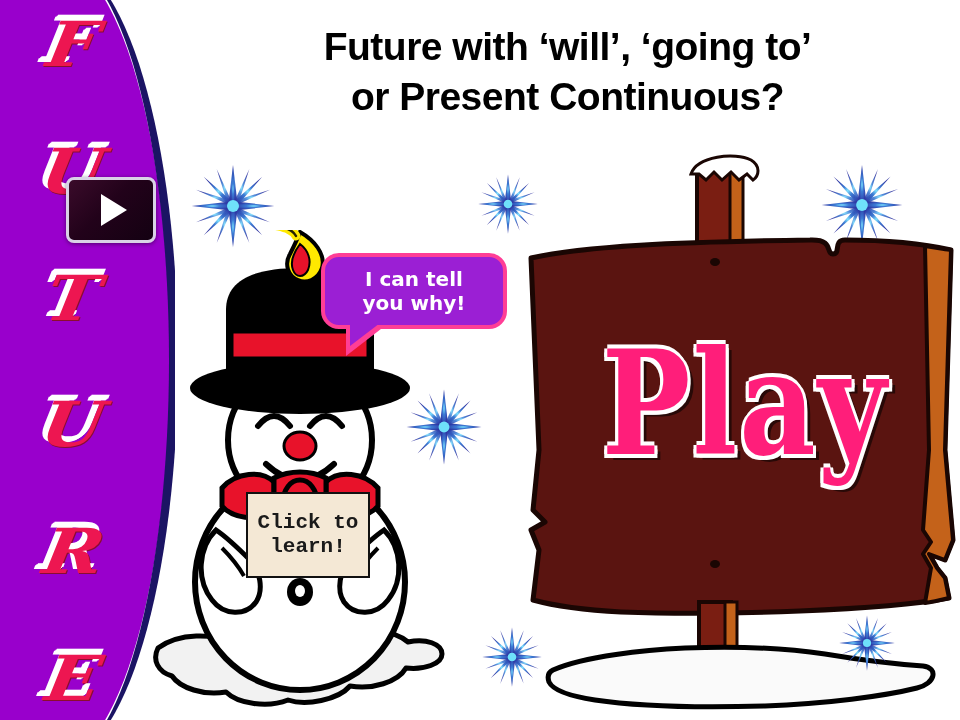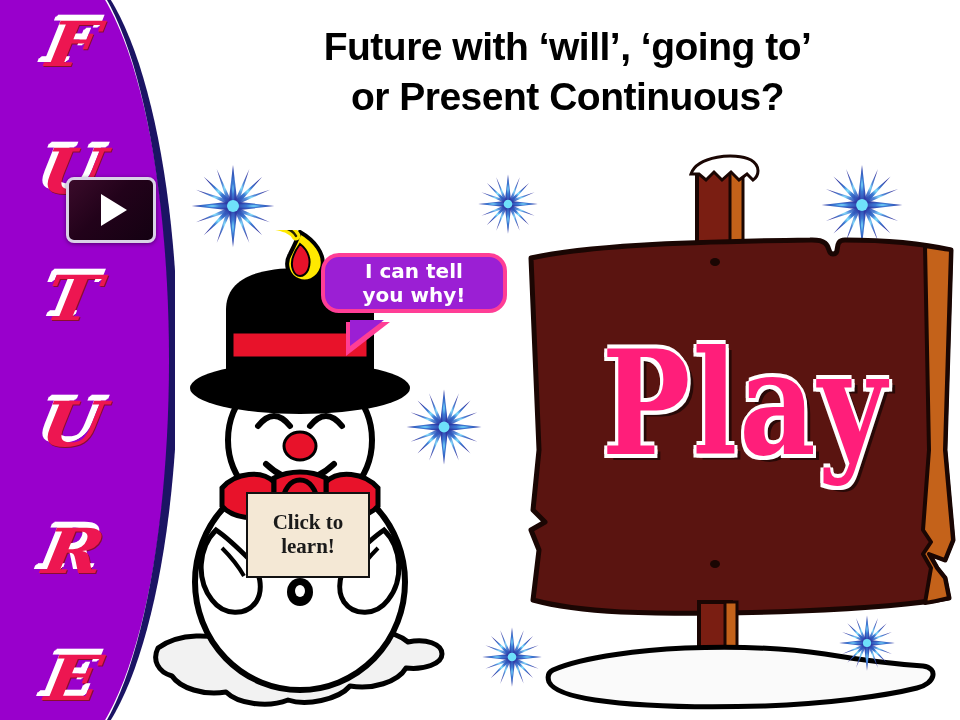--- a/index.html
+++ b/index.html
@@ -124,21 +124,21 @@
     position: absolute;
     pointer-events: none;
   }
 
   
   .bubble {
     position: absolute;
     left: 321px;
     top: 253px;
     width: 186px;
-    height: 60px;
+    height: 76px;
     background: #9B1FD4;
     border: 4px solid #FF3E96;
     border-radius: 18px;
     box-sizing: border-box;
     display: flex;
     align-items: center;
     justify-content: center;
     z-index: 30;
   }
   .bubble-text {
@@ -186,21 +186,21 @@
     background: #F4E8D5;
     border: 2px solid #111111;
     box-sizing: border-box;
     display: flex;
     align-items: center;
     justify-content: center;
     z-index: 26;
     cursor: pointer;
   }
   .learn-text {
-    font-family: Liberation Serif, serif;
+    font-family: Liberation Mono, monospace;
     font-weight: bold;
     font-size: 21px;
     line-height: 1.12;
     color: #1a1a1a;
     text-align: center;
     white-space: pre-line;
   }
 
   
   .woodsign { position: absolute; left: 525px; top: 150px; width: 435px; height: 570px; z-index: 10; cursor: pointer; }

